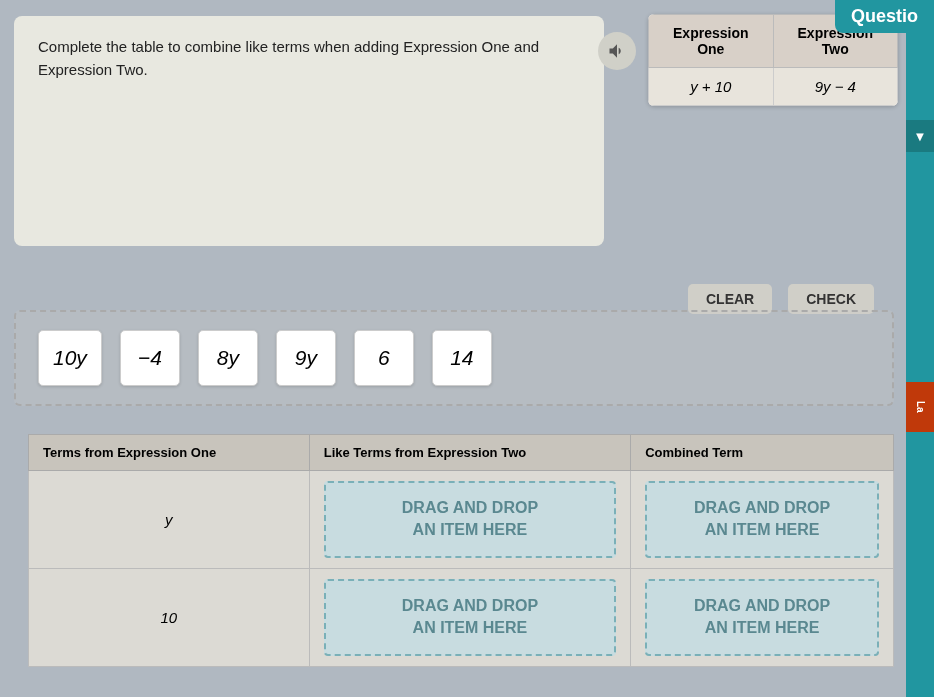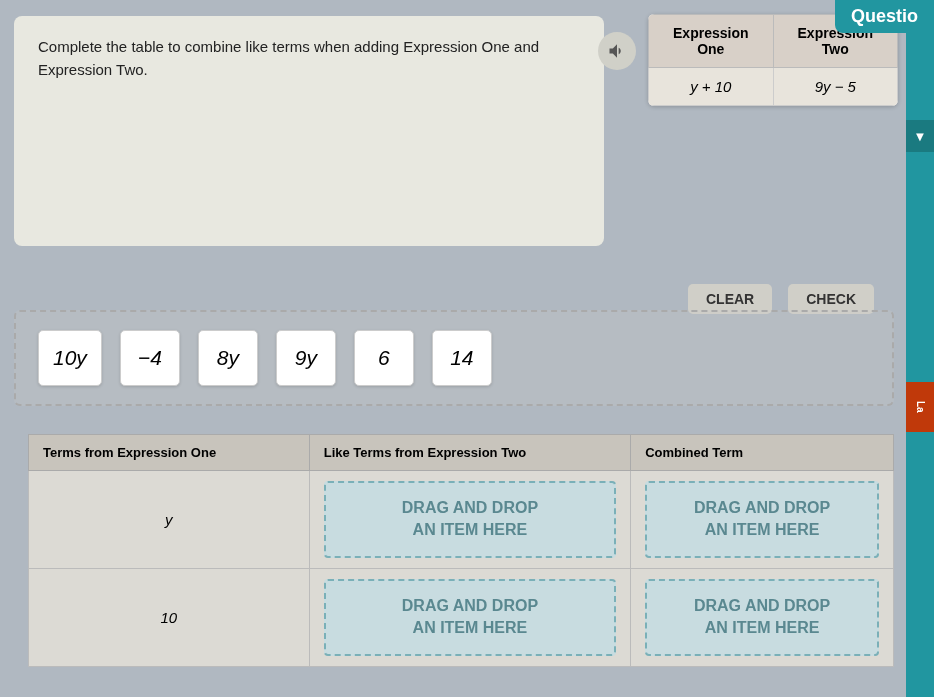--- a/index.html
+++ b/index.html
@@ -241,21 +241,21 @@
 <table class="expression-table">
   <thead>
     <tr>
       <th>Expression One</th>
       <th>Expression Two</th>
     </tr>
   </thead>
   <tbody>
     <tr>
       <td>y + 10</td>
-      <td>9y − 5</td>
+      <td>9y − 4</td>
     </tr>
   </tbody>
 </table>
 
 <div class="action-buttons">
   <button class="btn-clear">CLEAR</button>
   <button class="btn-check">CHECK</button>
 </div>
 
 <div class="tiles-area">

